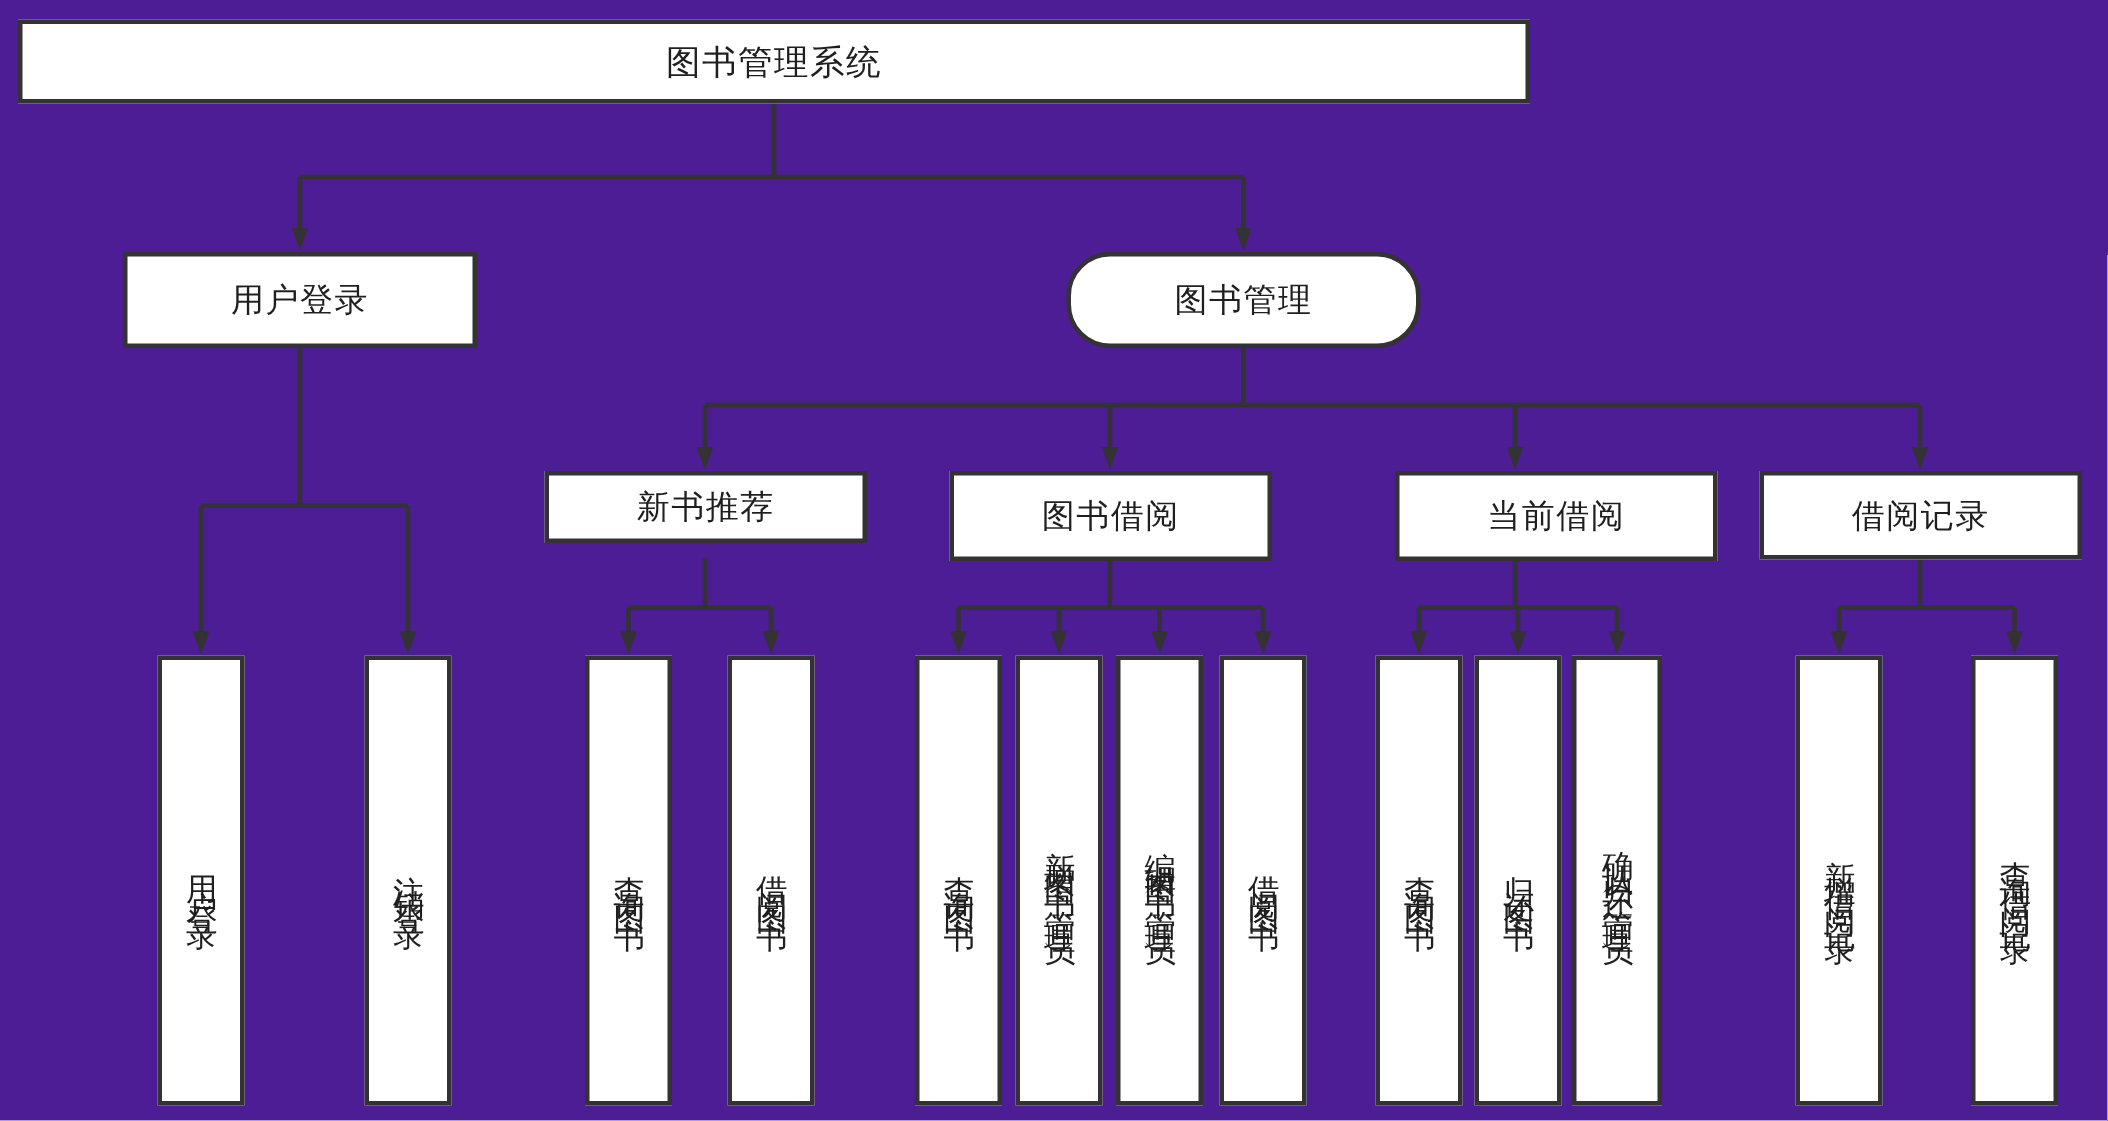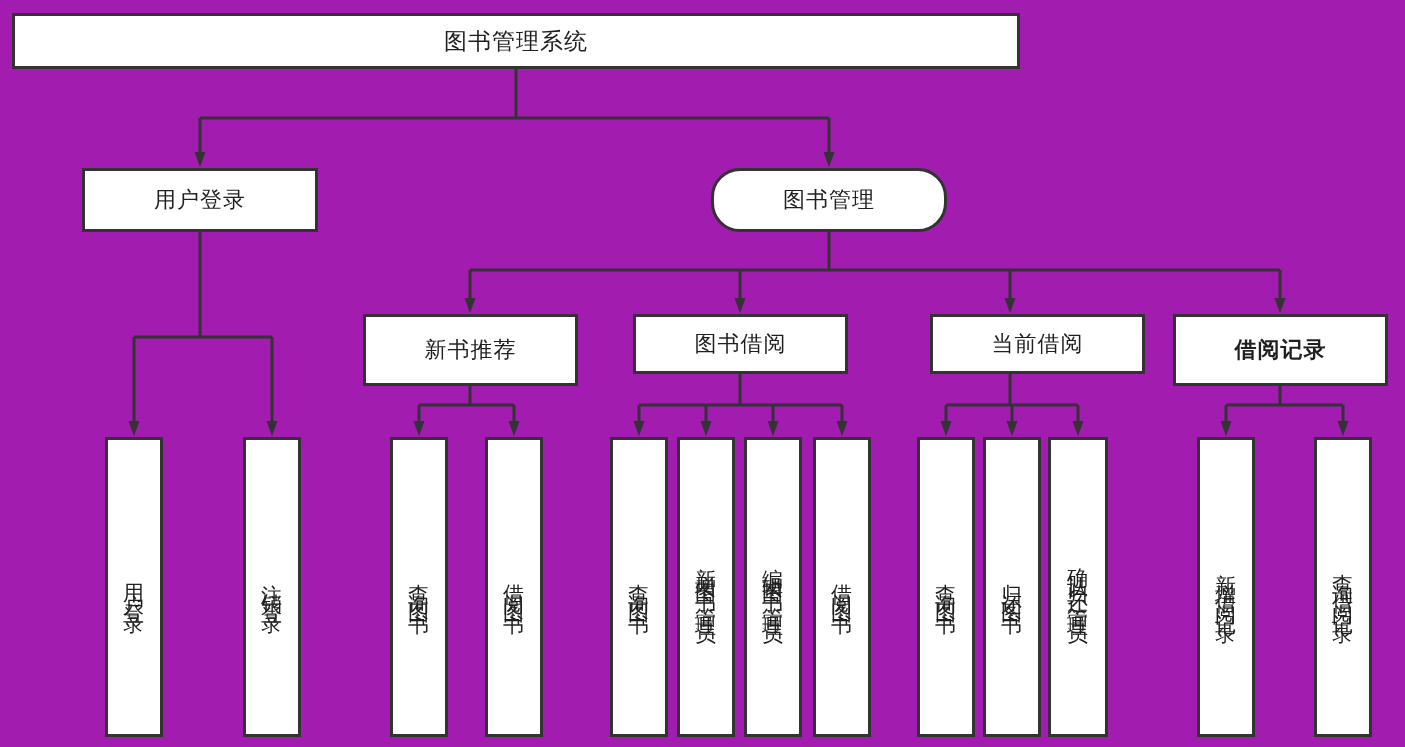--- a/index.html
+++ b/index.html
@@ -5,21 +5,21 @@
   html, body {
     margin: 0;
     padding: 0;
     background: #ffffff;
     font-family: "Liberation Sans", "DejaVu Sans", sans-serif;
   }
   .canvas {
     position: relative;
     width: 1405px;
     height: 747px;
-    background: #a21caf;
+    background: #4c1d95;
     overflow: hidden;
   }
   .connectors {
     position: absolute;
     left: 0; top: 0;
     width: 1405px;
     height: 747px;
     pointer-events: none;
   }
   .box {
@@ -134,30 +134,30 @@
     <span>图书管理系统</span>
   </div>
 
   <div class="box hbox" style="left:82px; top:168px; width:236px; height:64px;">
     <span>用户登录</span>
   </div>
   <div class="box hbox" style="left:711px; top:168px; width:236px; height:64px;border-radius:29px;">
     <span>图书管理</span>
   </div>
 
-  <div class="box hbox" style="left:363px; top:314px; width:215px; height:72px;">
+  <div class="box hbox" style="left:363px; top:314px; width:215px; height:48px;">
     <span>新书推荐</span>
   </div>
   <div class="box hbox" style="left:633px; top:314px; width:215px; height:60px;">
     <span>图书借阅</span>
   </div>
   <div class="box hbox" style="left:903px; top:314px; width:215px; height:60px;margin-left:27px;">
     <span>当前借阅</span>
   </div>
-  <div class="box hbox" style="left:1173px; top:314px; width:215px; height:72px;font-weight:bold;">
+  <div class="box hbox" style="left:1173px; top:314px; width:215px; height:59px;">
     <span>借阅记录</span>
   </div>
 
   <div class="box vbox" style="left:105px; top:437px; width:58px; height:300px;">
     <span>用户登录</span>
   </div>
   <div class="box vbox" style="left:243px; top:437px; width:58px; height:300px;">
     <span>注销登录</span>
   </div>
 

